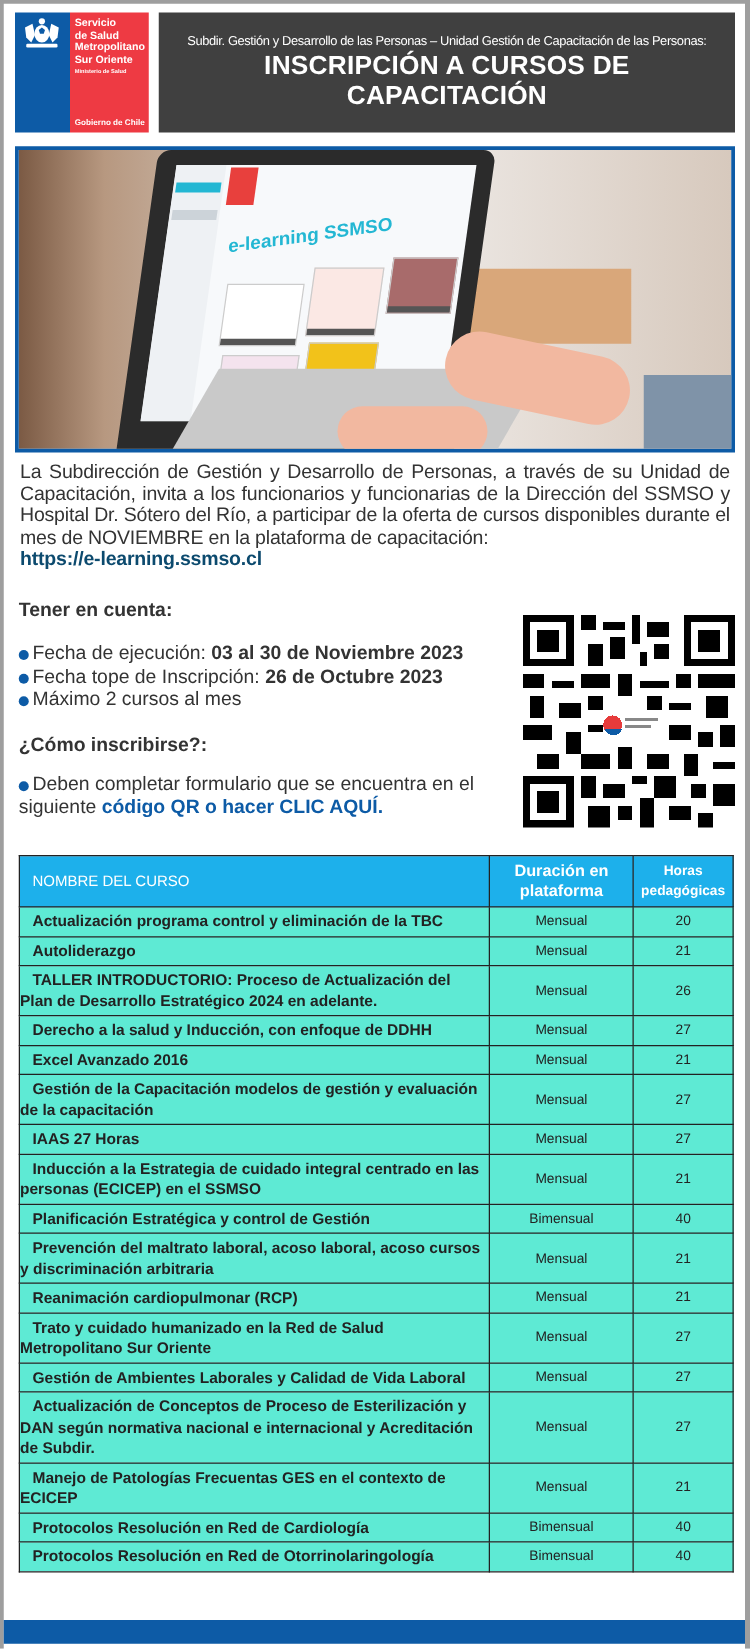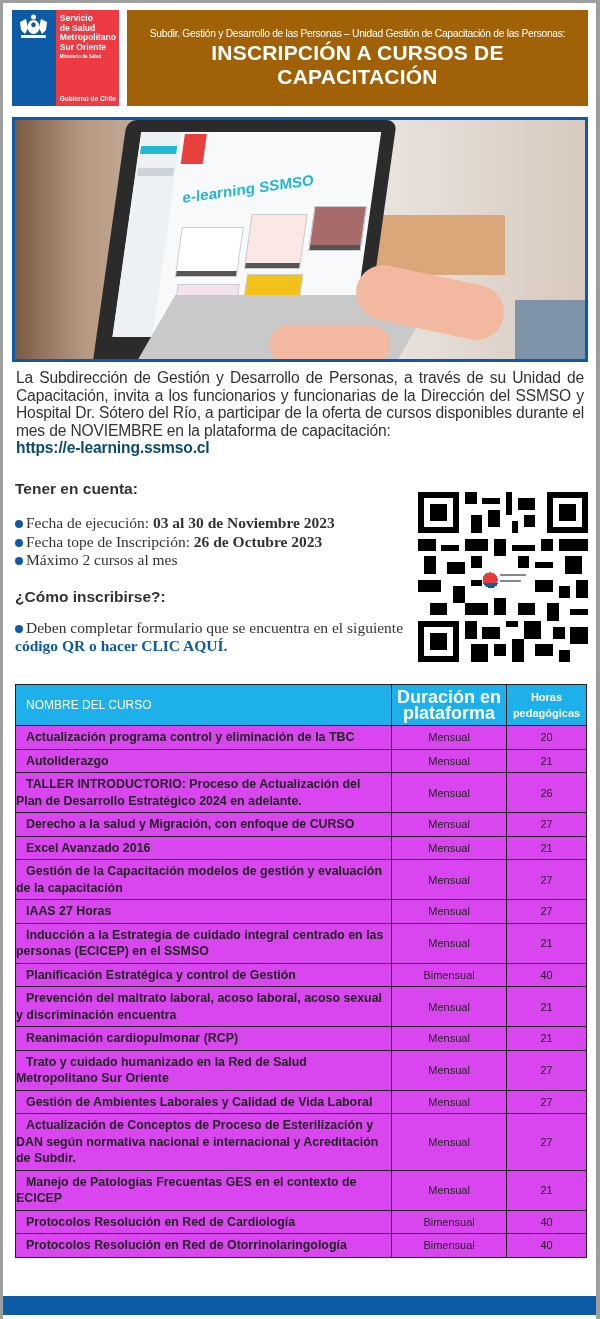--- a/index.html
+++ b/index.html
@@ -9,21 +9,21 @@
 
   
   .header { position: absolute; top: 10px; left: 12px; width: 576px; height: 96px; display: flex; gap: 8px; }
   .logo { width: 107px; height: 96px; display: flex; }
   .logo-blue { width: 44px; background: #0d5ba6; position: relative; }
   .logo-red { flex: 1; background: #ee3a43; color: #fff; padding: 4px 3px 3px 4px; position: relative; }
   .logo-red .l1 { font-size: 8.5px; font-weight: bold; line-height: 9.5px; }
   .logo-red .l2 { font-size: 4.5px; font-weight: bold; margin-top: 2px; }
   .logo-red .gob { position: absolute; bottom: 4px; left: 4px; font-size: 6.5px; font-weight: bold; }
   .crest { position: absolute; left: 5px; top: 4px; width: 33px; height: 28px; }
-  .title-box { flex: 1; background: #a16207; color: #fff; display: flex; flex-direction: column; justify-content: center; align-items: center; padding: 0 10px; }
+  .title-box { flex: 1; background: #404040; color: #fff; display: flex; flex-direction: column; justify-content: center; align-items: center; padding: 0 10px; }
   .title-box .sub { font-size: 10.3px; letter-spacing: -0.3px; margin-bottom: 2px; }
   .title-box .t { font-size: 21px; font-weight: bold; line-height: 24px; text-align: center; letter-spacing: 0.2px; }
 
   
   .photo { position: absolute; top: 117px; left: 12px; width: 576px; height: 245px; border: 3px solid #0d5ba6; overflow: hidden;
            background: linear-gradient(90deg, #7b5a44 0%, #b79880 12%, #d9cec5 40%, #e9e3de 65%, #d7c9bd 100%); }
   .desk { position: absolute; left: 330px; top: 95px; width: 160px; height: 60px; background: #d9a77a; }
   .laptop { position: absolute; left: 95px; top: 0; width: 270px; height: 240px; background: #2b2b2b;
             transform: skewX(-8deg); border-radius: 10px 10px 0 0; }
   .screen { position: absolute; left: 16px; top: 12px; width: 240px; height: 205px; background: #f7f9fb; overflow: hidden; }
@@ -34,36 +34,36 @@
   .screen .card b { position: absolute; bottom: 0; left: 0; right: 0; height: 5px; background: #555; }
   .keyboard { position: absolute; left: 140px; top: 175px; width: 260px; height: 70px; background: #c9c9c9; transform: skewX(-30deg); }
   .hand { position: absolute; background: #f2b8a0; border-radius: 40px; }
 
   
   .intro { position: absolute; top: 369px; left: 16px; width: 568px; font-size: 15.6px; line-height: 17.5px; text-align: justify; color: #333; letter-spacing: -0.15px; }
   .intro .link { display: block; color: #0c4a6e; font-weight: bold; text-align: left; }
 
   .info { position: absolute; top: 480px; left: 15px; width: 395px; }
   .h { font-size: 15.5px; font-weight: bold; color: #333; }
-  .bul { font-size: 15.5px; line-height: 18.5px; color: #333; position: relative; padding-left: 11px; font-family: Liberation Serif, serif; }
+  .bul { font-size: 15.5px; line-height: 18.5px; color: #333; position: relative; padding-left: 11px; }
   .bul::before { content: ""; position: absolute; left: 0; top: 6px; width: 8px; height: 8px; border-radius: 50%; background: #0d5ba6; }
   .bul b { font-weight: bold; }
   .blue-b { color: #0d5ba6; font-weight: bold; }
 
   
   .qr { position: absolute; top: 492px; left: 418px; width: 170px; height: 170px; background: #fff; }
   .qr svg { width: 170px; height: 170px; display: block; }
 
   
   .tbl { position: absolute; top: 684px; left: 15px; width: 572px; border-collapse: collapse; font-size: 12.4px; }
   .tbl th { background: #1db0eb; color: #fff; font-weight: normal; border: 1.5px solid #222; height: 41px; line-height: 16px; }
   .tbl th.c1 { text-align: left; padding-left: 10px; font-weight: normal; font-size: 12px; }
-  .tbl th.c2 { font-weight: bold; font-size: 18px; }
+  .tbl th.c2 { font-weight: bold; font-size: 13px; }
   .tbl th.c3 { font-weight: bold; font-size: 11px; }
-  .tbl td { border: 1.5px solid #222; background: #d946ef; color: #222; }
+  .tbl td { border: 1.5px solid #222; background: #5eead4; color: #222; }
   .tbl td.n { font-weight: bold; text-indent: 10px; line-height: 16.5px; padding: 3px 2px 3px 0; }
   .tbl td.d, .tbl td.h2 { text-align: center; font-size: 11px; }
   .tbl tr.r1 td { height: 21px; }
 
   .footer { position: absolute; left: 3px; right: 4px; top: 1296px; height: 19px; background: #0d5ba6; }
 </style>
 </head>
 <body>
 
 <div class="frame"></div>
@@ -198,21 +198,21 @@
         <td class="n">Autoliderazgo</td>
         <td class="d">Mensual</td>
         <td class="h2">21</td>
       </tr>
     <tr>
         <td class="n">TALLER INTRODUCTORIO: Proceso de Actualización del Plan de Desarrollo Estratégico 2024 en adelante.</td>
         <td class="d">Mensual</td>
         <td class="h2">26</td>
       </tr>
     <tr class="r1">
-        <td class="n">Derecho a la salud y Migración, con enfoque de CURSO</td>
+        <td class="n">Derecho a la salud y Inducción, con enfoque de DDHH</td>
         <td class="d">Mensual</td>
         <td class="h2">27</td>
       </tr>
     <tr class="r1">
         <td class="n">Excel Avanzado 2016</td>
         <td class="d">Mensual</td>
         <td class="h2">21</td>
       </tr>
     <tr>
         <td class="n">Gestión de la Capacitación modelos de gestión y evaluación de la capacitación</td>
@@ -228,21 +228,21 @@
         <td class="n">Inducción a la Estrategia de cuidado integral centrado en las personas (ECICEP) en el SSMSO</td>
         <td class="d">Mensual</td>
         <td class="h2">21</td>
       </tr>
     <tr class="r1">
         <td class="n">Planificación Estratégica y control de Gestión</td>
         <td class="d">Bimensual</td>
         <td class="h2">40</td>
       </tr>
     <tr>
-        <td class="n">Prevención del maltrato laboral, acoso laboral, acoso sexual y discriminación encuentra</td>
+        <td class="n">Prevención del maltrato laboral, acoso laboral, acoso cursos y discriminación arbitraria</td>
         <td class="d">Mensual</td>
         <td class="h2">21</td>
       </tr>
     <tr class="r1">
         <td class="n">Reanimación cardiopulmonar (RCP)</td>
         <td class="d">Mensual</td>
         <td class="h2">21</td>
       </tr>
     <tr>
         <td class="n">Trato y cuidado humanizado en la Red de Salud Metropolitano Sur Oriente</td>

